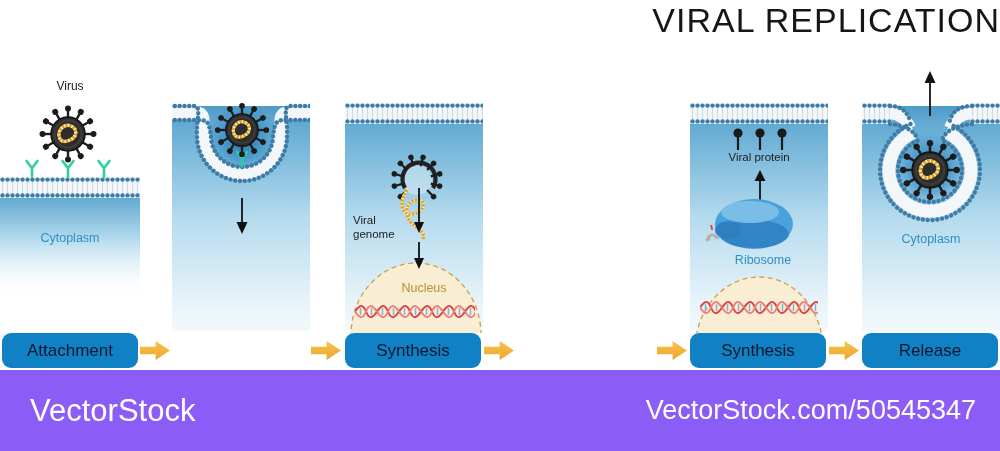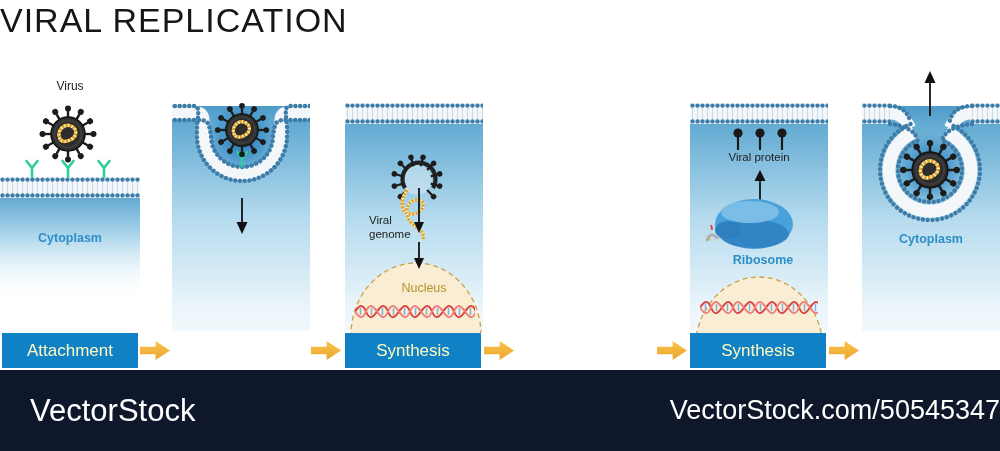--- a/index.html
+++ b/index.html
@@ -1,34 +1,34 @@
 <!DOCTYPE html>
 <html><head>
 <meta charset="utf-8">
 <style>
   html,body{margin:0;padding:0;background:#fff;}
   .stage{position:relative;width:1000px;height:451px;background:#fff;overflow:hidden;
          font-family:"Liberation Sans",sans-serif;}
-  .title{position:absolute;top:1px;left:0;width:100%;text-align:left;
+  .title{position:absolute;top:1px;left:0;width:100%;text-align:right;
          font-size:34px;letter-spacing:1px;color:#161616;}
   .panel{position:absolute;top:58px;width:138px;height:275px;overflow:hidden;}
   .panel svg{position:absolute;left:0;top:0;}
   .plabel{position:absolute;font-size:12px;text-align:center;line-height:14px;}
   .lab-black{color:#1c1c1c;}
-  .lab-blue{color:#2e8fc5;font-size:12.5px;font-weight:bold;}
+  .lab-blue{color:#2e8fc5;font-size:12.5px;}
   .lab-gold{color:#b8912a;font-size:12.5px;}
   .step{position:absolute;top:333px;width:136px;height:35px;background:#1181c6;
-        color:#fef9c3;display:flex;align-items:center;justify-content:center;font-size:17px;}
+        color:#0f172a;display:flex;align-items:center;justify-content:center;font-size:17px;border-radius:9px;}
   .steparrow{position:absolute;top:341px;width:30px;height:19px;
         background:linear-gradient(180deg,#f9c44c,#eca42d);
         clip-path:polygon(0 30%,52% 30%,52% 0,100% 50%,52% 100%,52% 70%,0 70%);}
-  .footer{position:absolute;top:370px;left:0;width:1000px;height:81px;background:#0f172a;
+  .footer{position:absolute;top:370px;left:0;width:1000px;height:81px;background:#8b5cf6;
         display:flex;align-items:center;justify-content:space-between;}
   .brand{color:#fff;font-size:31px;margin-left:30px;}
-  .wm-url{color:#fff;font-size:27px;}
+  .wm-url{color:#fff;font-size:27px;margin-right:24px;}
 </style>
 </head>
 <body>
 
 <div class="stage">
 
   <svg width="0" height="0" style="position:absolute" aria-hidden="true">
     <defs>
       <linearGradient id="cyto" x1="0" y1="0" x2="0" y2="1">
         <stop offset="0" stop-color="#4e9bc9"></stop>
@@ -158,21 +158,21 @@
         <path d="M63,131 C53,143 56,158 68,156 C80,154 82,141 71,142 C60,143 58,160 70,168 C76,173 80,176 78,181" fill="none" stroke="#e2a41f" stroke-width="3"></path>
         <path d="M63,131 C53,143 56,158 68,156 C80,154 82,141 71,142 C60,143 58,160 70,168 C76,173 80,176 78,181" fill="none" stroke="#fff" stroke-width="3" stroke-dasharray="1.2 2.3" opacity="0.8"></path>
       </g>
       <g>
         <line x1="74" y1="130" x2="74" y2="164" stroke="#111" stroke-width="1.8"></line>
         <polygon points="74,175 69,164 79,164" fill="#111"></polygon>
         <line x1="74" y1="184" x2="74" y2="201" stroke="#111" stroke-width="1.8"></line>
         <polygon points="74,211 69,200 79,200" fill="#111"></polygon>
       </g>
     </svg>
-    <div class="plabel lab-black" style="left:24px;top:155px;width:58px;text-align:left;font-size:11.5px">Viral genome</div>
+    <div class="plabel lab-black" style="left:8px;top:155px;width:58px;text-align:left;font-size:11.5px">Viral genome</div>
     <div class="plabel lab-gold" style="left:0;top:223px;width:158px">Nucleus</div>
   </div>
 
 
   <div class="panel" style="left:690px">
     <svg width="138" height="275" viewBox="0 0 138 275">
       <rect y="48" width="138" height="225" fill="url(#cyto)"></rect>
       <g transform="translate(0,45)">
         <rect width="138" height="21" fill="url(#mem)"></rect>
       </g>
@@ -232,20 +232,21 @@
         <line x1="68" y1="58" x2="68" y2="25" stroke="#111" stroke-width="1.8"></line>
         <polygon points="68,13 62.5,25 73.5,25" fill="#111"></polygon>
       </g>
     </svg>
     <div class="plabel lab-blue" style="left:0;top:174px;width:138px">Cytoplasm</div>
   </div>
 
   <div class="step" style="left:2px">Attachment</div>
   <div class="step" style="left:345px">Synthesis</div>
   <div class="step" style="left:690px">Synthesis</div>
+  <div class="step" style="left:862px">Release</div>
 
   <div class="steparrow" style="left:140px"></div>
   <div class="steparrow" style="left:311px"></div>
   <div class="steparrow" style="left:484px"></div>
   <div class="steparrow" style="left:657px"></div>
   <div class="steparrow" style="left:829px"></div>
 
   <div class="footer">
     <span class="brand">VectorStock</span>
     <span class="wm-url">VectorStock.com/50545347</span>

